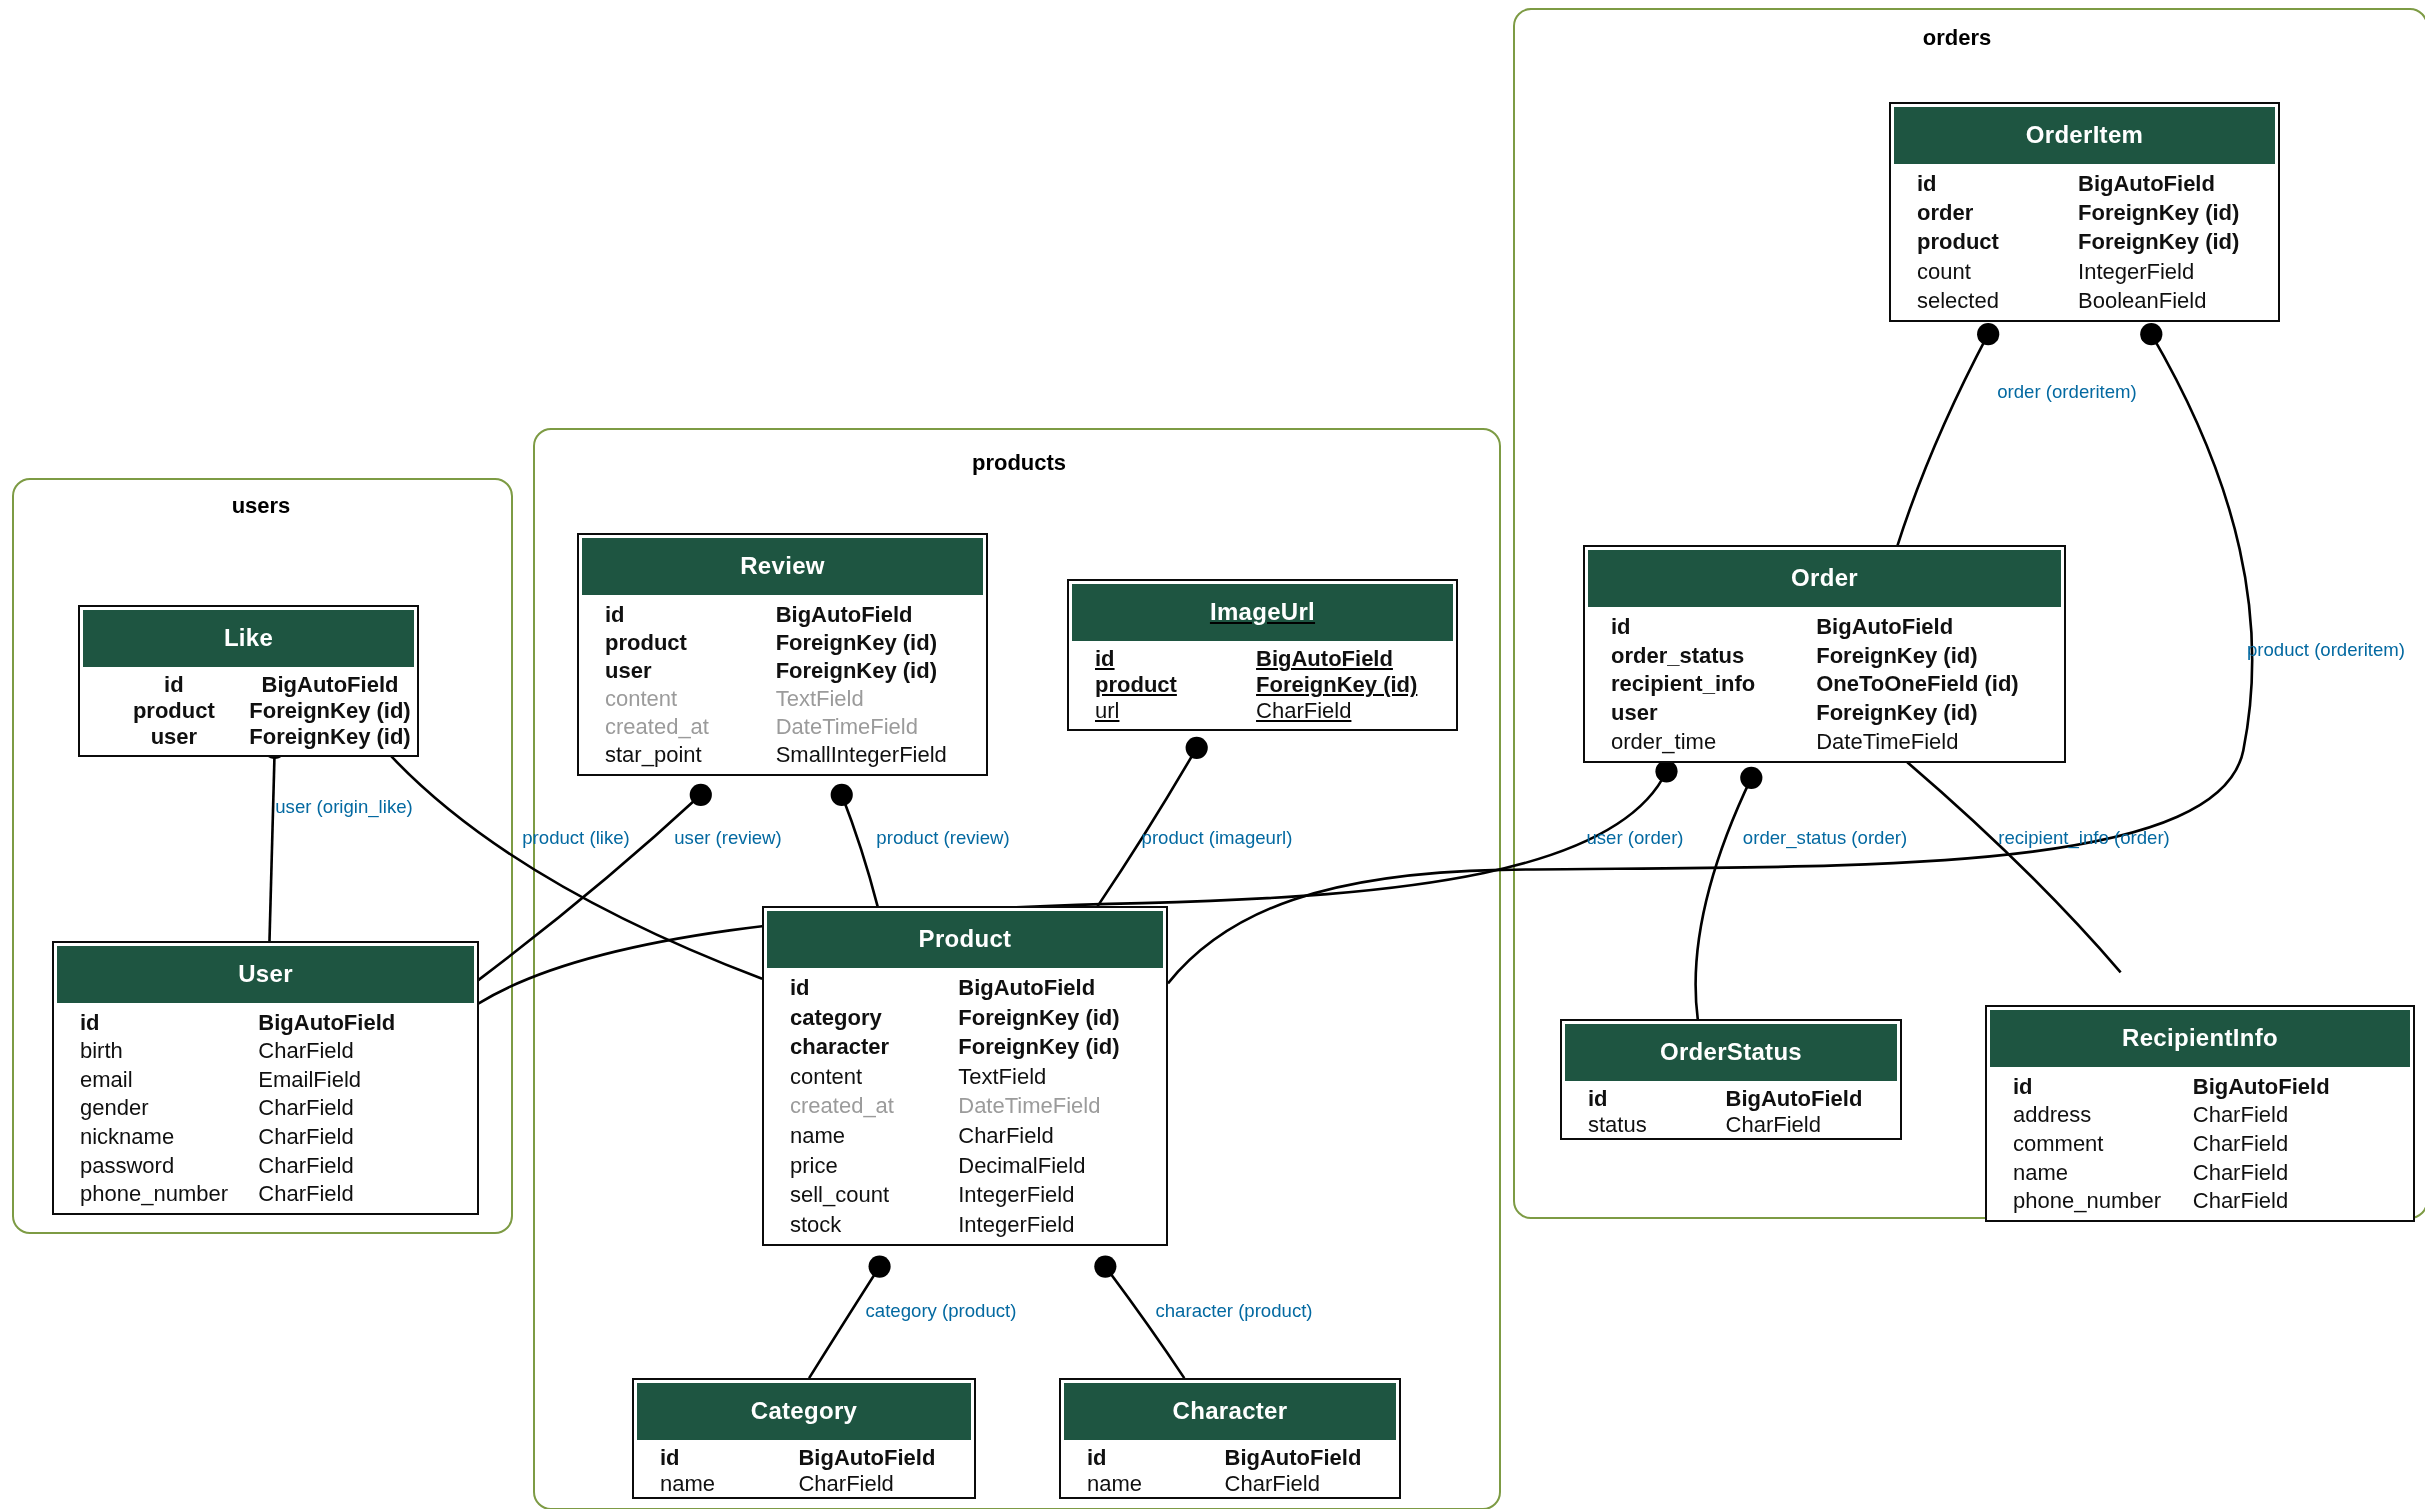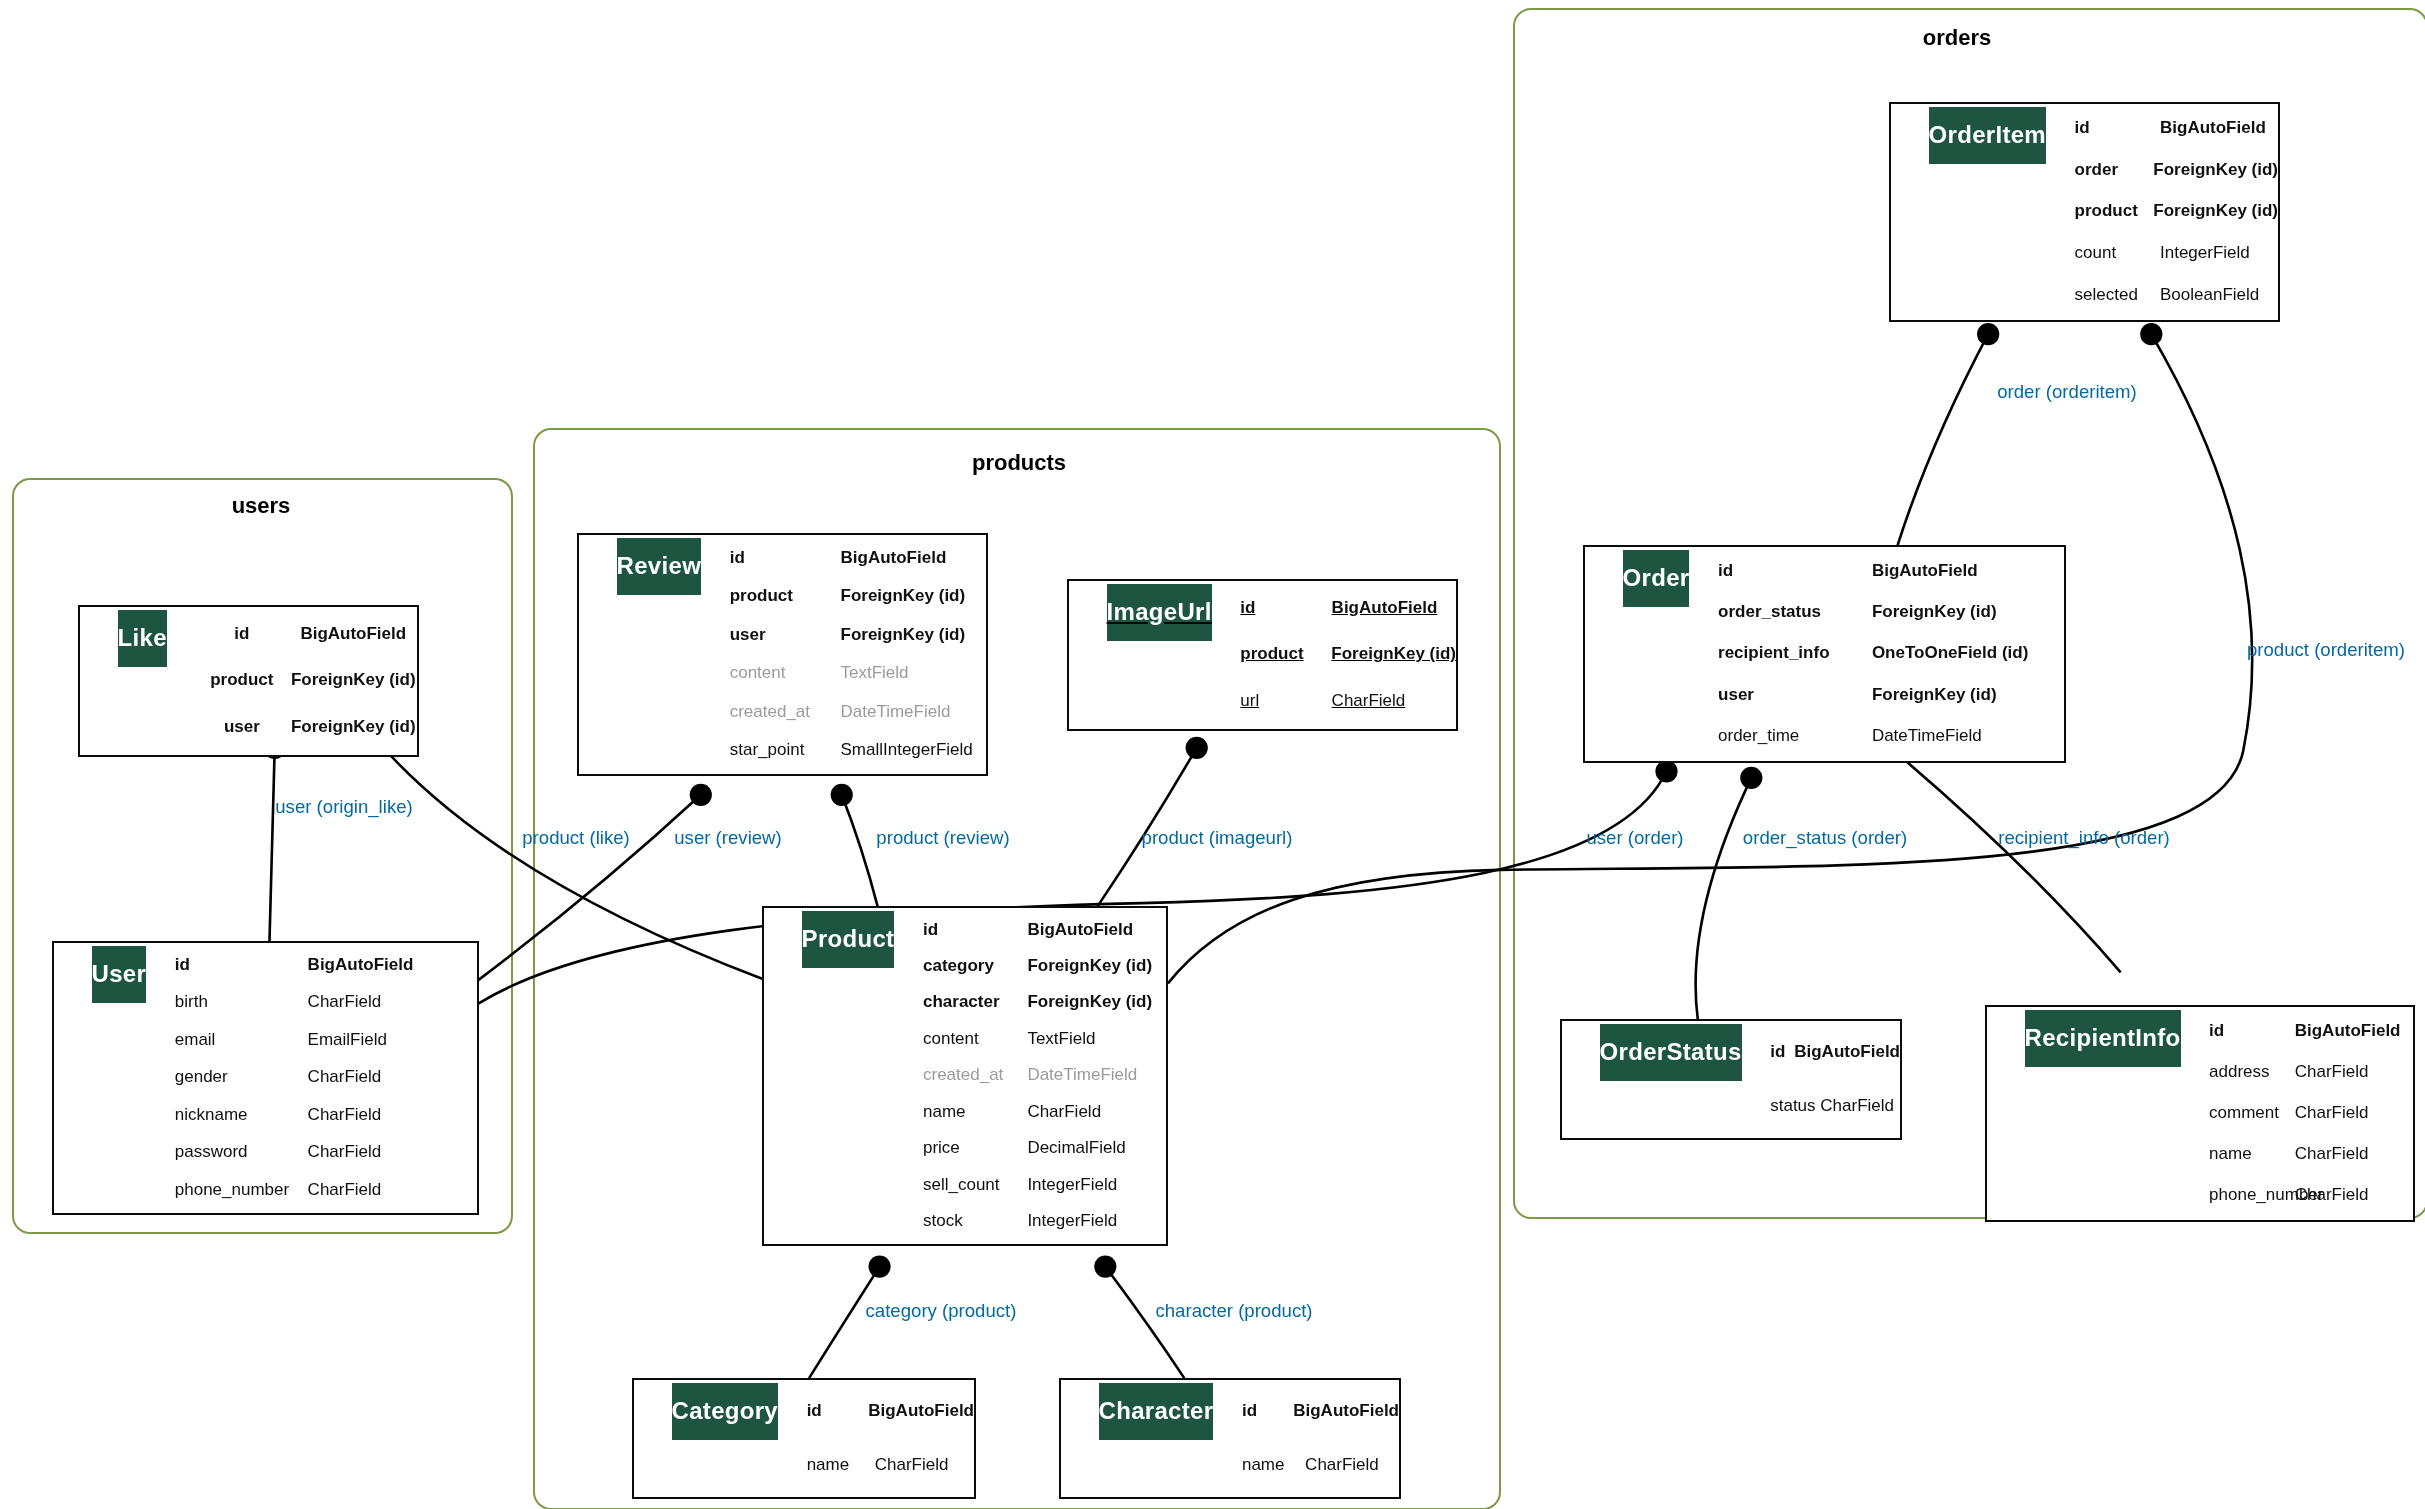--- a/index.html
+++ b/index.html
@@ -4,25 +4,25 @@
 <style>
   html,body{margin:0;padding:0;background:#ffffff;}
   #canvas{
     position:relative;width:2426px;height:1510px;background:#ffffff;
     font-family:"Liberation Sans",sans-serif;overflow:hidden;
     --header-bg:#1e5541;--group-border:#7d9b44;--muted:#9b9b9b;--line:#000000;
   }
   .group{position:absolute;border:2.6px solid var(--group-border);border-radius:18px;background:transparent;}
   .group-label{position:absolute;transform:translate(-50%,-50%);font-size:22px;font-weight:bold;color:#000;white-space:nowrap;}
   #wires{position:absolute;left:0;top:0;}
-  .tbl{position:absolute;border:2px solid #0b0b0b;background:#ffffff;box-sizing:border-box;display:flex;flex-direction:row;padding-left:35px;}
+  .tbl{position:absolute;border:2px solid #0b0b0b;background:#ffffff;box-sizing:border-box;display:flex;flex-direction:column;}
   .tbl-header{margin:2.6px;height:57px;flex:0 0 auto;background:var(--header-bg);color:#ffffff;
     font-weight:bold;font-size:24px;display:flex;align-items:center;justify-content:center;letter-spacing:0.3px;}
   .tbl-body{flex:1;display:flex;flex-direction:column;padding:3.3px 0 4.6px 0;}
-  .tbl-row{flex:1;display:flex;align-items:center;font-size:17px;color:#101010;}
+  .tbl-row{flex:1;display:flex;align-items:center;font-size:22px;color:#101010;}
   .tbl-row.bold{font-weight:bold;}
   .tbl-row.muted{color:var(--muted);}
   .fname{width:48%;padding-left:26px;box-sizing:border-box;white-space:nowrap;}
   .ftype{flex:1;padding-left:1.3px;white-space:nowrap;}
   .rel-label{position:absolute;transform:translate(-50%,-50%);font-size:18.6px;color:#0369a1;white-space:nowrap;}
 </style>
 </head>
 <body>
 
 <div id="canvas" style="--header-bg: #1e5541; --group-border: #7d9b44; --muted: #9b9b9b;">

